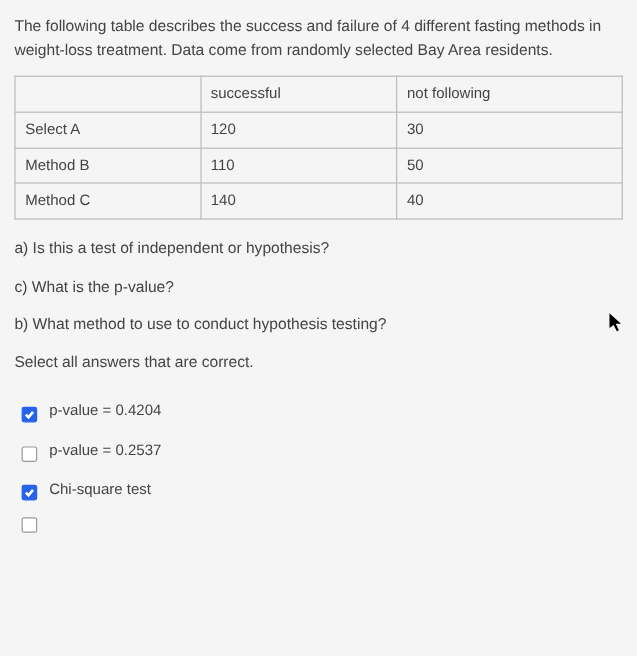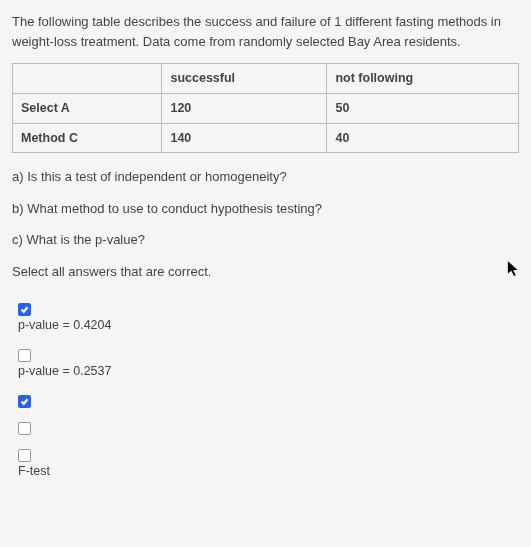--- a/index.html
+++ b/index.html
@@ -16,30 +16,28 @@
     .intro { margin-bottom: 12px; }
     table {
       border-collapse: collapse;
       width: 100%;
       margin-bottom: 14px;
     }
     td {
       border: 1px solid #bbb;
       padding: 5px 8px;
       font-size: 12.5px;
-      font-weight: bold;
     }
     .questions p { margin-bottom: 12px; }
     .options { margin-top: 22px; padding-left: 6px; }
     .option {
       display: flex;
-      align-items: flex-start;
+      align-items: flex-end;
       margin-bottom: 14px;
       font-size: 12.5px;
-      flex-direction: column;
     }
     .checkbox {
       width: 13px;
       height: 13px;
       border: 1px solid #999;
       border-radius: 2px;
       margin-right: 10px;
       display: inline-flex;
       align-items: center;
       justify-content: center;
@@ -61,46 +59,51 @@
       position: absolute;
       right: 10px;
       top: 260px;
       width: 14px;
       height: 18px;
     }
   </style>
 </head>
 <body>
 
-<p class="intro">The following table describes the success and failure of 1 different fasting methods in weight-loss treatment. Data come from randomly selected Bay Area residents.</p>
+<p class="intro">The following table describes the success and failure of 4 different fasting methods in weight-loss treatment. Data come from randomly selected Bay Area residents.</p>
 
 <table>
   <tbody>
       <tr>
     <td></td>
     <td>successful</td>
     <td>not following</td>
   </tr>
   <tr>
     <td>Select A</td>
     <td>120</td>
+    <td>30</td>
+  </tr>
+  <tr>
+    <td>Method B</td>
+    <td>110</td>
     <td>50</td>
   </tr>
   <tr>
     <td>Method C</td>
     <td>140</td>
     <td>40</td>
   </tr>
 </tbody>
   </table>
 
 <div class="questions">
-  <p>a) Is this a test of independent or homogeneity?</p>
+  <p>a) Is this a test of independent or hypothesis?</p>
+  <p>c) What is the p-value?</p>
   <p>b) What method to use to conduct hypothesis testing?</p>
-  <p>c) What is the p-value?</p>
   <p>Select all answers that are correct.</p>
 </div>
 
 <div class="options">
   <div class="option">
     <span class="checkbox checked">
         <svg viewBox="0 0 12 12">
           <path d="M2 6 L5 9 L10 3"></path>
         </svg>
       </span>
@@ -109,26 +112,23 @@
   <div class="option">
     <span class="checkbox"></span>
     <span>p-value = 0.2537</span>
   </div>
   <div class="option">
     <span class="checkbox checked">
         <svg viewBox="0 0 12 12">
           <path d="M2 6 L5 9 L10 3"></path>
         </svg>
       </span>
+    <span>Chi-square test</span>
   </div>
   <div class="option">
     <span class="checkbox"></span>
-  </div>
-  <div class="option">
-    <span class="checkbox"></span>
-    <span>F-test</span>
   </div>
 
 </div>
 
 <svg class="cursor" viewBox="0 0 16 20">
   <path d="M1 1 L1 15 L5 12 L8 18 L10 17 L7 11 L12 11 Z" fill="#000"></path>
 </svg>
 
 </body></html>

